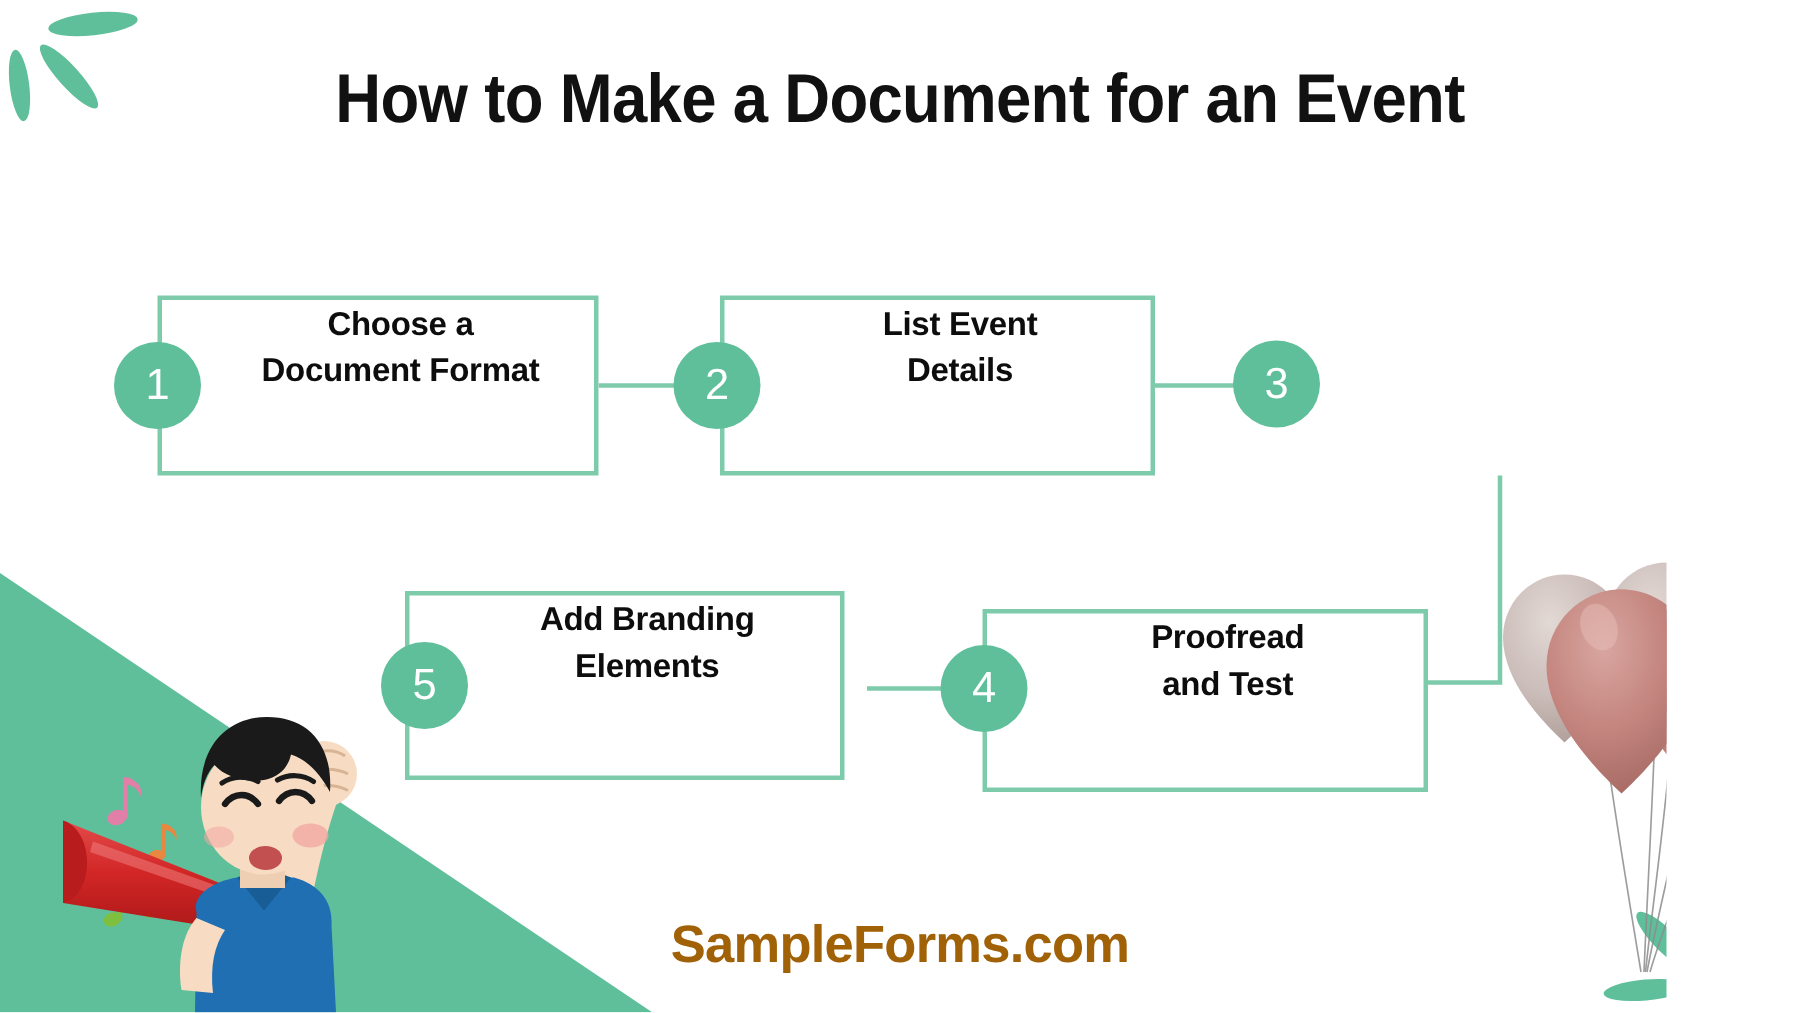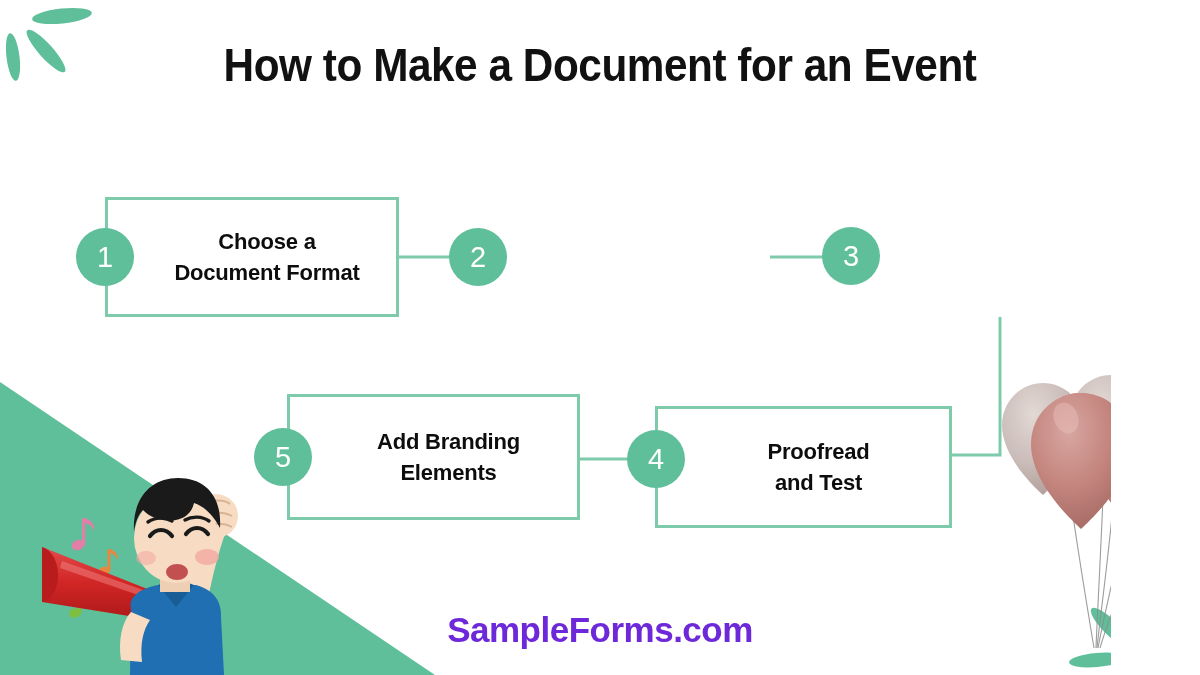--- a/index.html
+++ b/index.html
@@ -47,21 +47,20 @@
   
   .flow-layer { z-index: 4; }
 
   .step-box {
     position: absolute;
     box-sizing: border-box;
     background: #ffffff;
     border: 3px solid #7ECBAC;
     z-index: 4;
     display: flex;
-    align-items: center;
     justify-content: center;
   }
   .step-label {
     font-family: "Liberation Sans", sans-serif;
     font-weight: bold;
     font-size: 22px;
     line-height: 1.42;
     color: #0d0d0d;
     text-align: center;
     padding: 0 14px 0 44px;
@@ -87,21 +86,21 @@
   
   .footer-brand {
     position: absolute;
     top: 610px;
     left: 0;
     width: 1200px;
     text-align: center;
     font-family: "Liberation Sans", sans-serif;
     font-weight: bold;
     font-size: 35px;
-    color: #6d28d9;
+    color: #a16207;
     letter-spacing: -0.5px;
     z-index: 5;
   }
 </style>
 </head>
 <body>
 
 <div id="canvas">
 
   <svg class="deco-svg triangle-layer" viewBox="0 0 1200 675">
@@ -250,31 +249,35 @@
       <line x1="578" y1="459" x2="628" y2="459"></line>
     </g>
   </svg>
 
   <div class="step-box" style="left:105px; top:197px; width:294px; height:120px;">
     <div class="step-label">Choose a
 Document Format</div>
   </div>
   <div class="step-circle" style="left:76px; top:228px;">1</div>
 
+  <div class="step-box" style="left:480px; top:197px; width:290px; height:120px;">
+    <div class="step-label">List Event
+Details</div>
+  </div>
   <div class="step-circle" style="left:449px; top:228px;">2</div>
 
   <div class="step-circle" style="left:822px; top:227px;">3</div>
 
   <div class="step-box" style="left:655px; top:406px; width:297px; height:122px;">
     <div class="step-label">Proofread
 and Test</div>
   </div>
   <div class="step-circle" style="left:627px; top:430px;">4</div>
 
-  <div class="step-box" style="left:287px; top:394px; width:293px; height:126px;">
+  <div class="step-box" style="left:270px; top:394px; width:293px; height:126px;">
     <div class="step-label">Add Branding
 Elements</div>
   </div>
   <div class="step-circle" style="left:254px; top:428px;">5</div>
 
   <div class="footer-brand">SampleForms.com</div>
 
 </div>
 
 </body></html>

